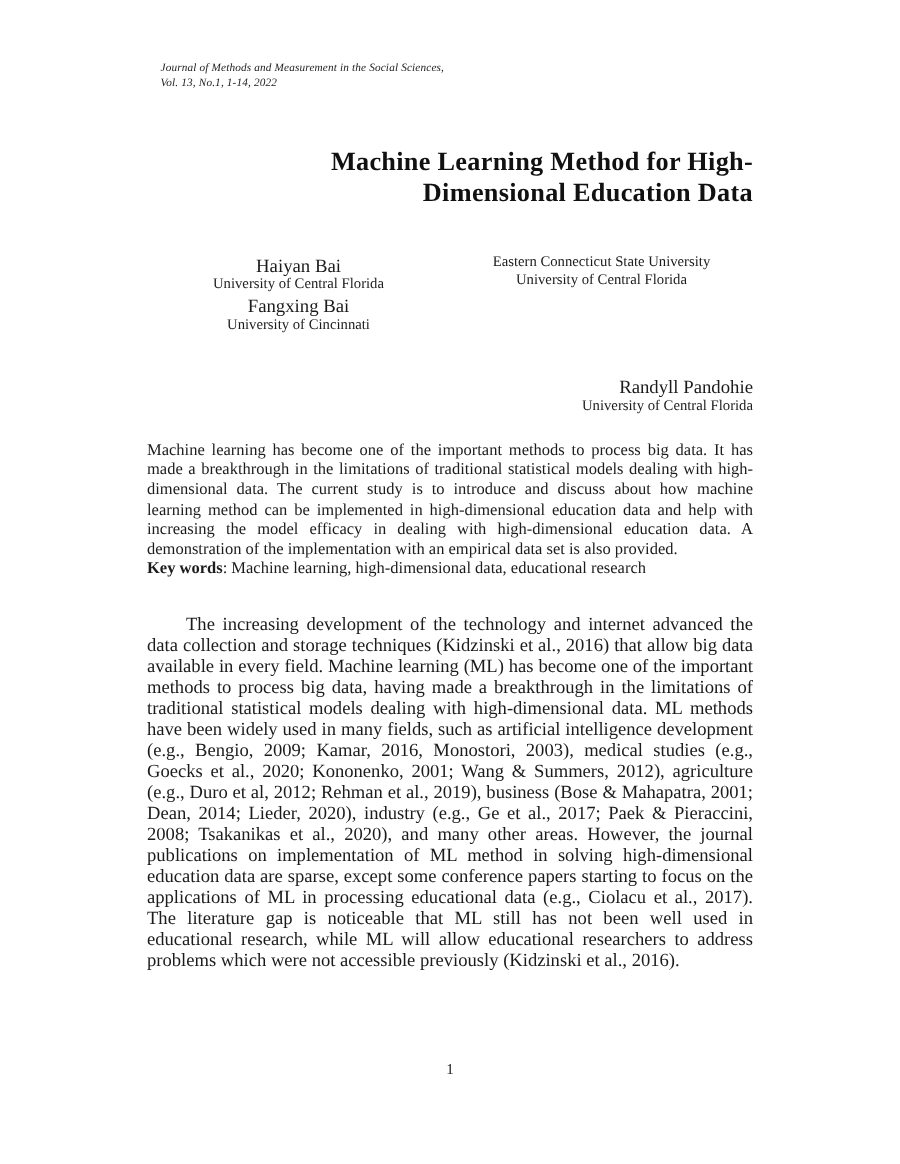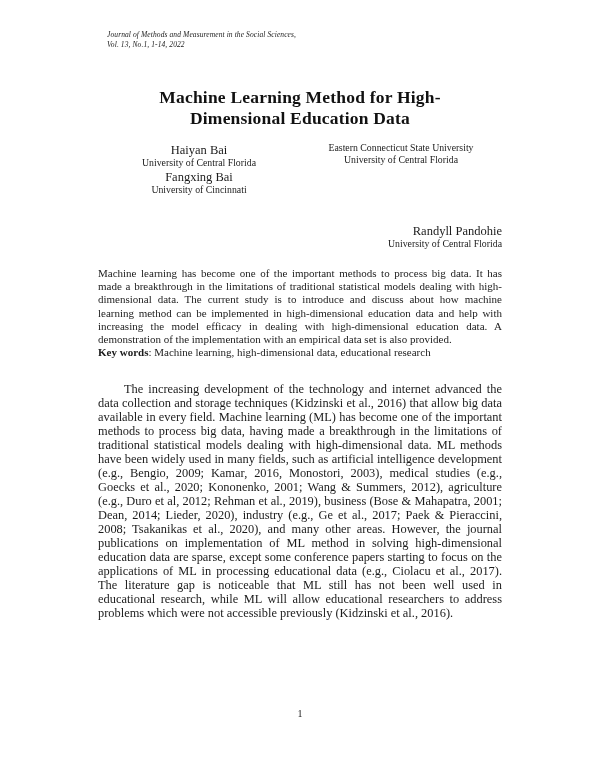--- a/index.html
+++ b/index.html
@@ -17,39 +17,39 @@
     overflow: hidden;
     box-sizing: border-box;
   }
   .content {
     position: absolute;
     left: 98px;
     top: 0;
     width: 404px;
   }
   .journal-header {
-    margin-top: 30px;
+    margin-top: 40px;
     padding-left: 9px;
     font-style: italic;
     font-size: 7.5px;
     line-height: 10px;
     color: #222222;
     letter-spacing: 0.1px;
   }
   .paper-title {
     margin-top: 37px;
-    text-align: center;
+    text-align: right;
     font-weight: bold;
     font-size: 17.5px;
     line-height: 21px;
     color: #111111;
     letter-spacing: 0.2px;
   }
   .authors-grid {
-    margin-top: 13px;
+    margin-top: 30px;
     display: grid;
     grid-template-columns: 1fr 1fr;
     text-align: center;
   }
   .author-name {
     font-size: 12.5px;
     line-height: 14px;
     margin-top: 1px;
   }
   .author-affil {

